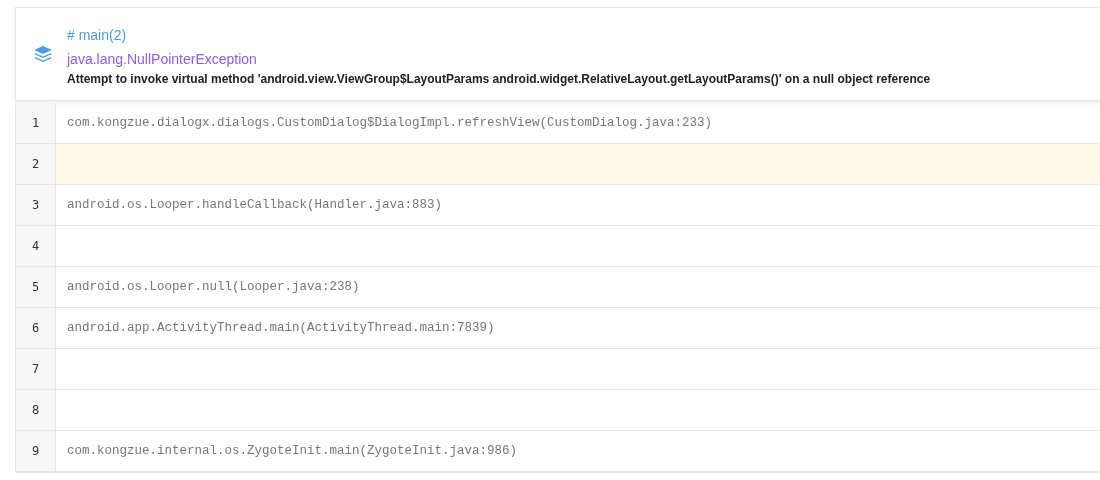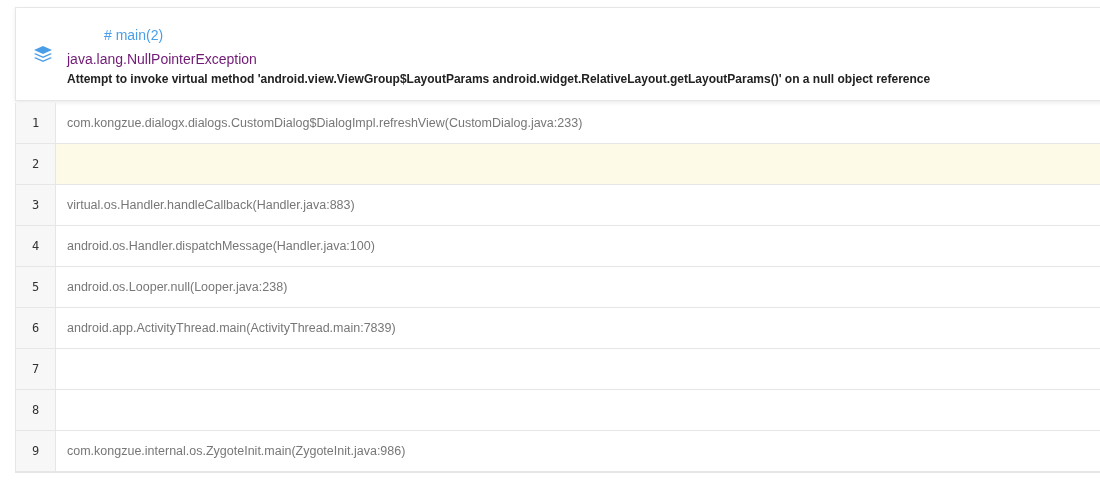--- a/index.html
+++ b/index.html
@@ -4,39 +4,39 @@
 <style>
   html, body { margin:0; padding:0; background:#fff; }
   body { width:1100px; height:480px; overflow:hidden; position:relative; font-family:"Liberation Sans", sans-serif; }
   .header {
     position:absolute; left:15px; top:7px; width:1090px; height:94px;
     background:#fff; border:1px solid #e6e6e6; border-right:none;
     box-shadow:0 2px 4px rgba(0,0,0,0.08);
     box-sizing:border-box;
   }
   .icon { position:absolute; left:16px; top:37px; width:22px; height:20px; }
-  .thread { position:absolute; left:51px; top:19px; font-size:14px; color:#4a9ee8;margin-left:37px; }
-  .exc { position:absolute; left:51px; top:43px; font-size:14px; color:#701a75; }
+  .thread { position:absolute; left:51px; top:19px; font-size:14px; color:#4a9ee8; }
+  .exc { position:absolute; left:51px; top:43px; font-size:14px; color:#8b5cf6; }
   .msg { position:absolute; left:51px; top:64px; font-size:12px; color:#222; white-space:nowrap;font-weight:bold; }
   .table {
     position:absolute; left:15px; top:103px; width:1090px;
     border-left:1px solid #e6e6e6; border-bottom:2px solid #e6e6e6;
   }
   .row { display:flex; height:40px; border-bottom:1px solid #e6e6e6; }
   .row:last-child { border-bottom:none; }
   .row.hl { background:#fdfbe8; }
   .num {
     width:39px; flex:none; background:#f7f7f7; border-right:1px solid #e6e6e6;
     display:flex; align-items:center; justify-content:center;
     font-family:"DejaVu Sans Mono", monospace; font-size:12px; color:#333;
   }
   .row.hl .num { background:#f7f7f7; }
   .code {
     padding-left:11px; display:flex; align-items:center;
-    font-family:Liberation Sans, sans-serif; font-size:12.5px; color:#777;
+    font-family:Liberation Mono, monospace; font-size:12.5px; color:#777;
     white-space:nowrap;
   }
 </style>
 </head>
 <body>
 
 <div class="header">
   <span class="icon">
     <svg width="22" height="20" viewBox="0 0 22 20">
       <path d="M11 1 L20 5 L11 9 L2 5 Z" fill="#4a9ee8"></path>
@@ -52,25 +52,24 @@
 <div class="table">
   <div class="row">
     <div class="num">1</div>
     <div class="code">com.kongzue.dialogx.dialogs.CustomDialog$DialogImpl.refreshView(CustomDialog.java:233)</div>
   </div>
   <div class="row hl">
     <div class="num">2</div>
   </div>
   <div class="row">
     <div class="num">3</div>
-    <div class="code">virtual.os.Handler.handleCallback(Handler.java:883)</div>
+    <div class="code">android.os.Looper.handleCallback(Handler.java:883)</div>
   </div>
   <div class="row">
     <div class="num">4</div>
-    <div class="code">android.os.Handler.dispatchMessage(Handler.java:100)</div>
   </div>
   <div class="row">
     <div class="num">5</div>
     <div class="code">android.os.Looper.null(Looper.java:238)</div>
   </div>
   <div class="row">
     <div class="num">6</div>
     <div class="code">android.app.ActivityThread.main(ActivityThread.main:7839)</div>
   </div>
   <div class="row">

